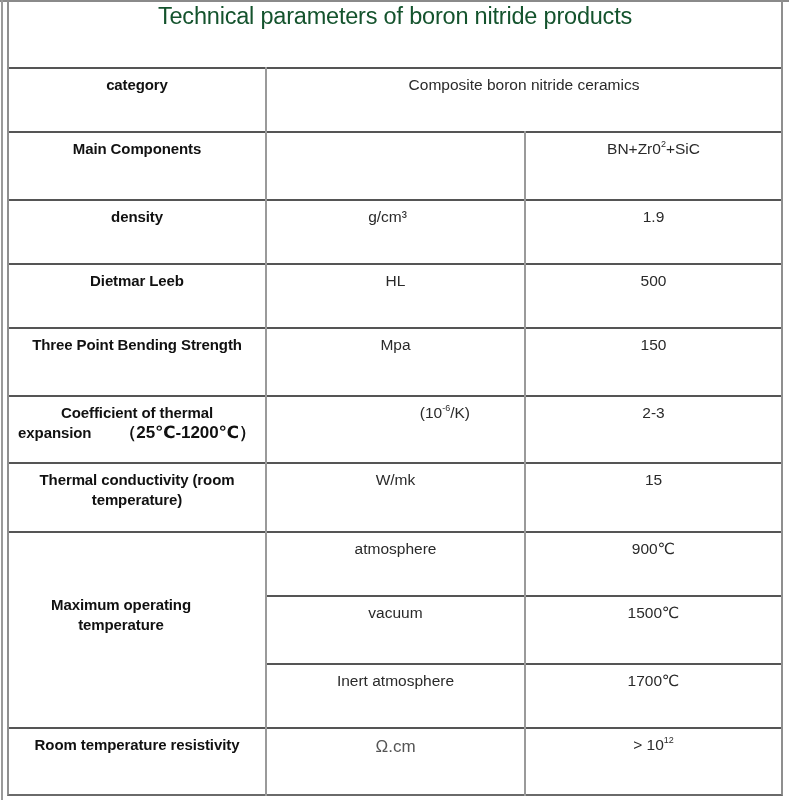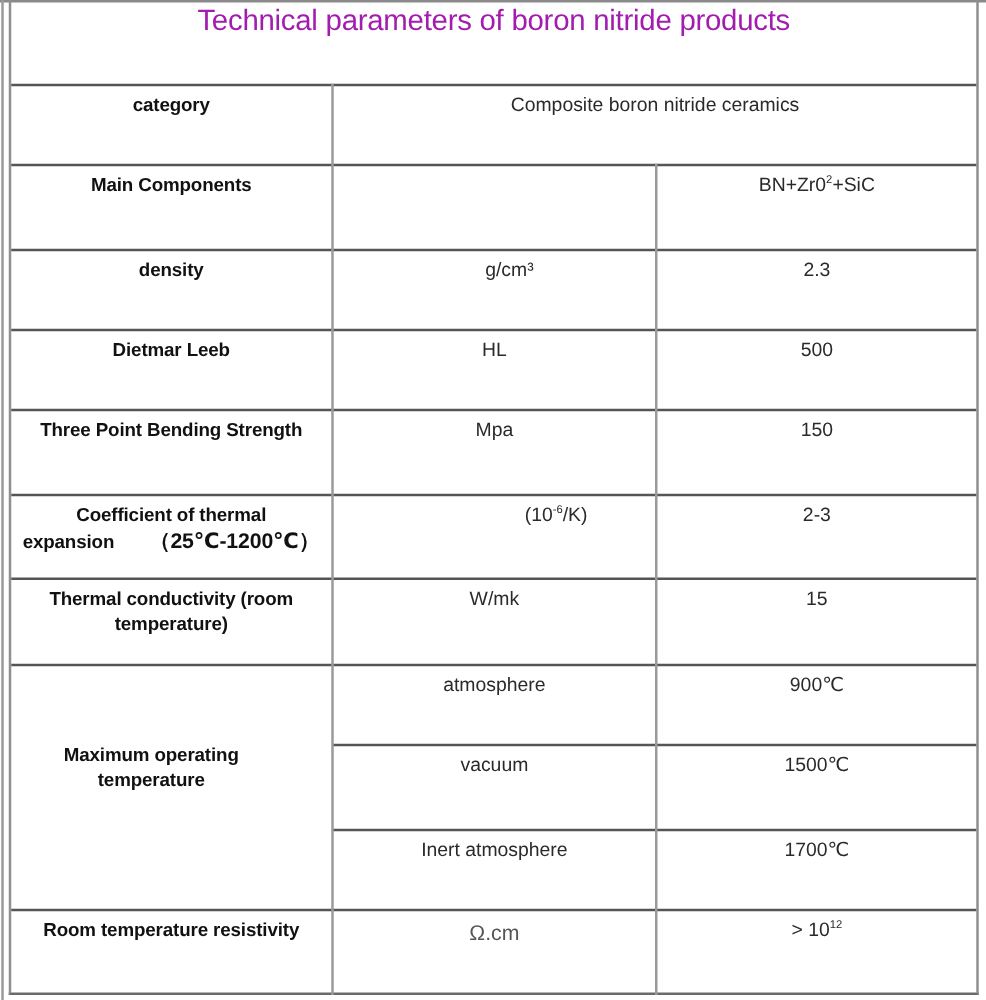--- a/index.html
+++ b/index.html
@@ -64,21 +64,21 @@
     .val {
       color: #2a2a2a;
     }
     .title {
       position: absolute;
       left: 9px; top: 0;
       width: 772px;
       text-align: center;
       font-size: 23.5px;
       line-height: 32px;
-      color: #a21caf;
+      color: #14532d;
       letter-spacing: -0.2px;
     }
     sup { font-size: 9px; line-height: 0; position: relative; top: -1px; }
     .big { font-size: 17px; font-weight: bold; margin-left: 28px; }
   </style>
 </head>
 <body>
 
 <div class="edge-top"></div>
 <div class="edge-left"></div>
@@ -102,22 +102,22 @@
 <div class="vline" style="left:524px; top:131px; height:665px;"></div>
 
 <div class="cell label" style="left:9px; width:256px; top:69px; height:62px;">category</div>
 <div class="cell val" style="left:267px; width:514px; top:69px; height:62px;">Composite boron nitride ceramics</div>
 
 <div class="cell label" style="left:9px; width:256px; top:133px; height:66px;border-radius:29px;">Main Components</div>
 <div class="cell val" style="left:267px; width:257px; top:133px; height:66px;"></div>
 <div class="cell val" style="left:526px; width:255px; top:133px; height:66px;"><span>BN+Zr0</span><sup>2</sup><span>+SiC</span></div>
 
 <div class="cell label" style="left:9px; width:256px; top:201px; height:62px;">density</div>
-<div class="cell val" style="left:279px; width:257px; top:201px; height:62px;">g/cm³</div>
-<div class="cell val" style="left:526px; width:255px; top:201px; height:62px;">2.3</div>
+<div class="cell val" style="left:259px; width:257px; top:201px; height:62px;">g/cm³</div>
+<div class="cell val" style="left:526px; width:255px; top:201px; height:62px;">1.9</div>
 
 <div class="cell label" style="left:9px; width:256px; top:265px; height:62px;">Dietmar Leeb</div>
 <div class="cell val" style="left:267px; width:257px; top:265px; height:62px;">HL</div>
 <div class="cell val" style="left:526px; width:255px; top:265px; height:62px;">500</div>
 
 <div class="cell label" style="left:9px; width:256px; top:329px; height:66px;">Three Point Bending Strength</div>
 <div class="cell val" style="left:267px; width:257px; top:329px; height:66px;">Mpa</div>
 <div class="cell val" style="left:526px; width:255px; top:329px; height:66px;">150</div>
 
 <div class="cell label" style="left:9px; width:256px; top:397px; height:65px;">

